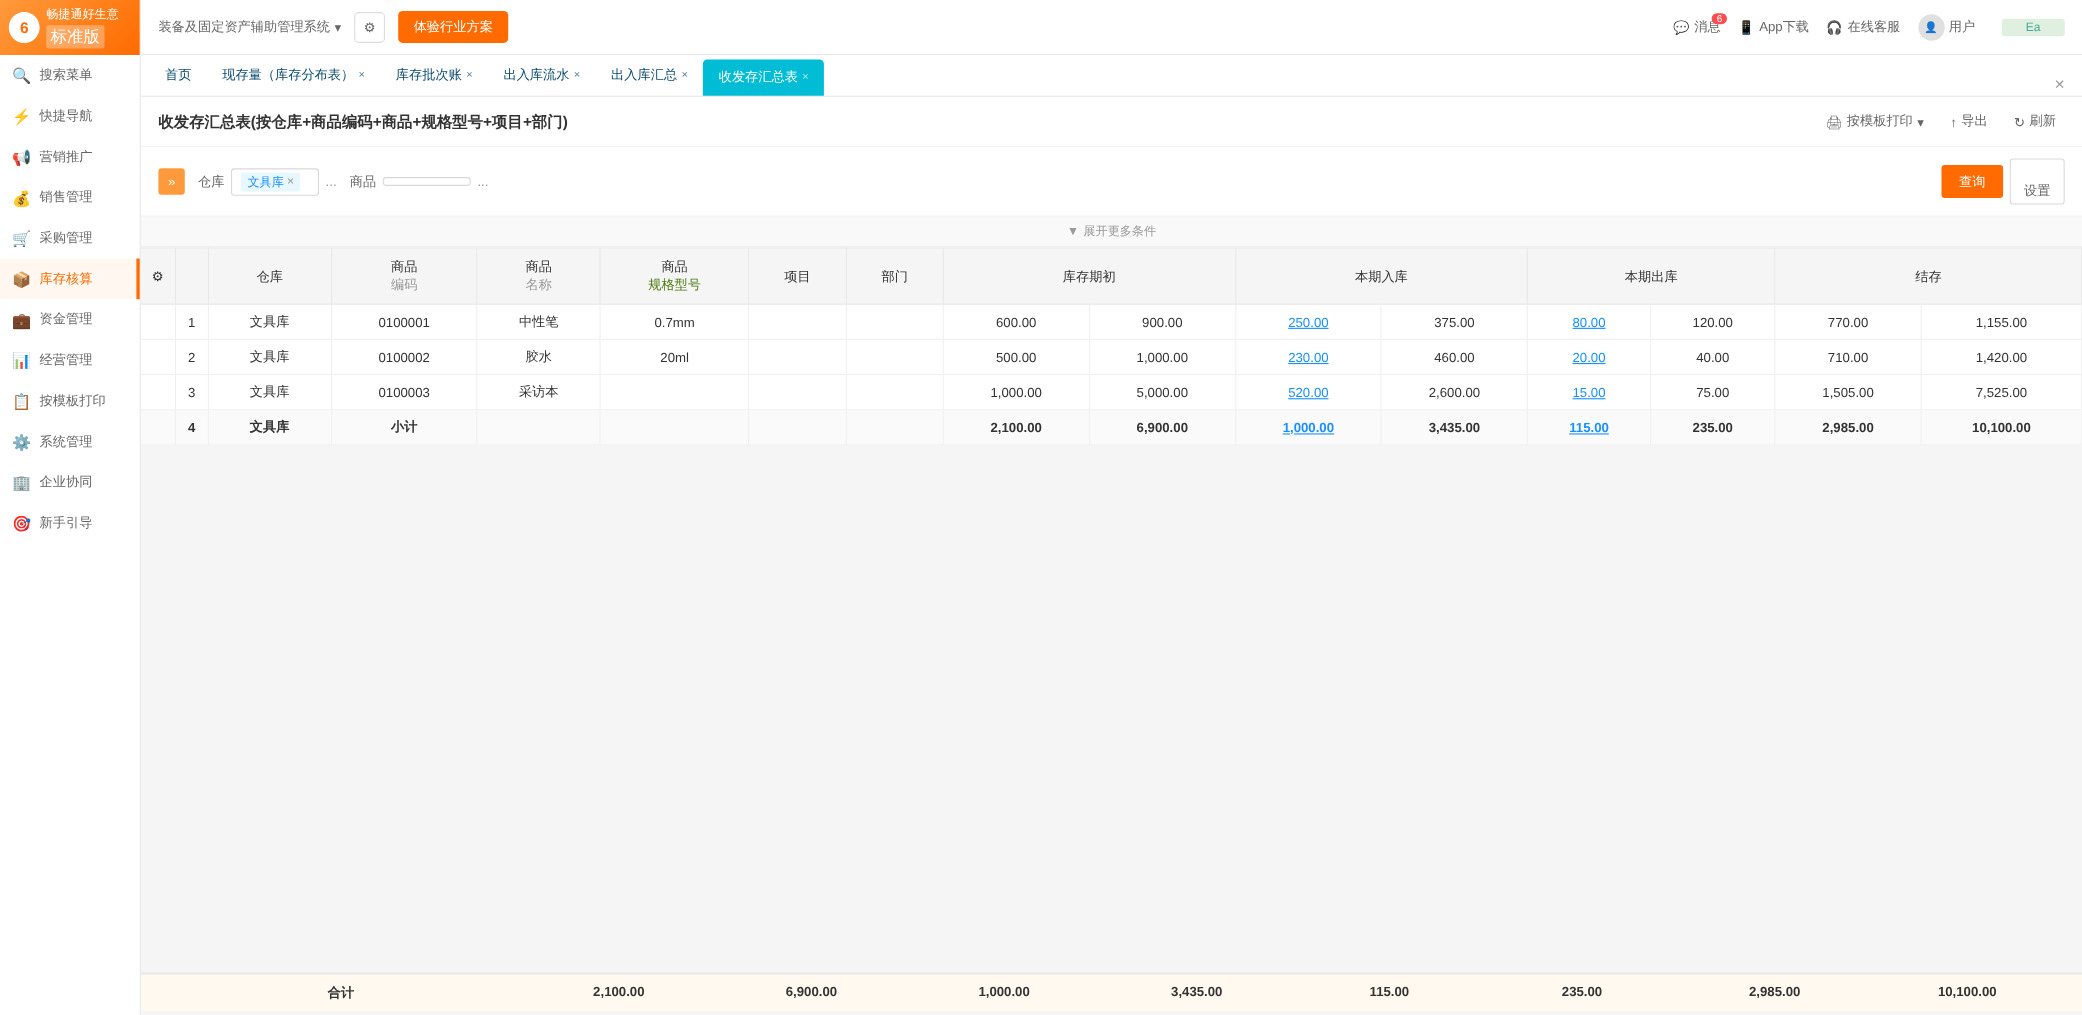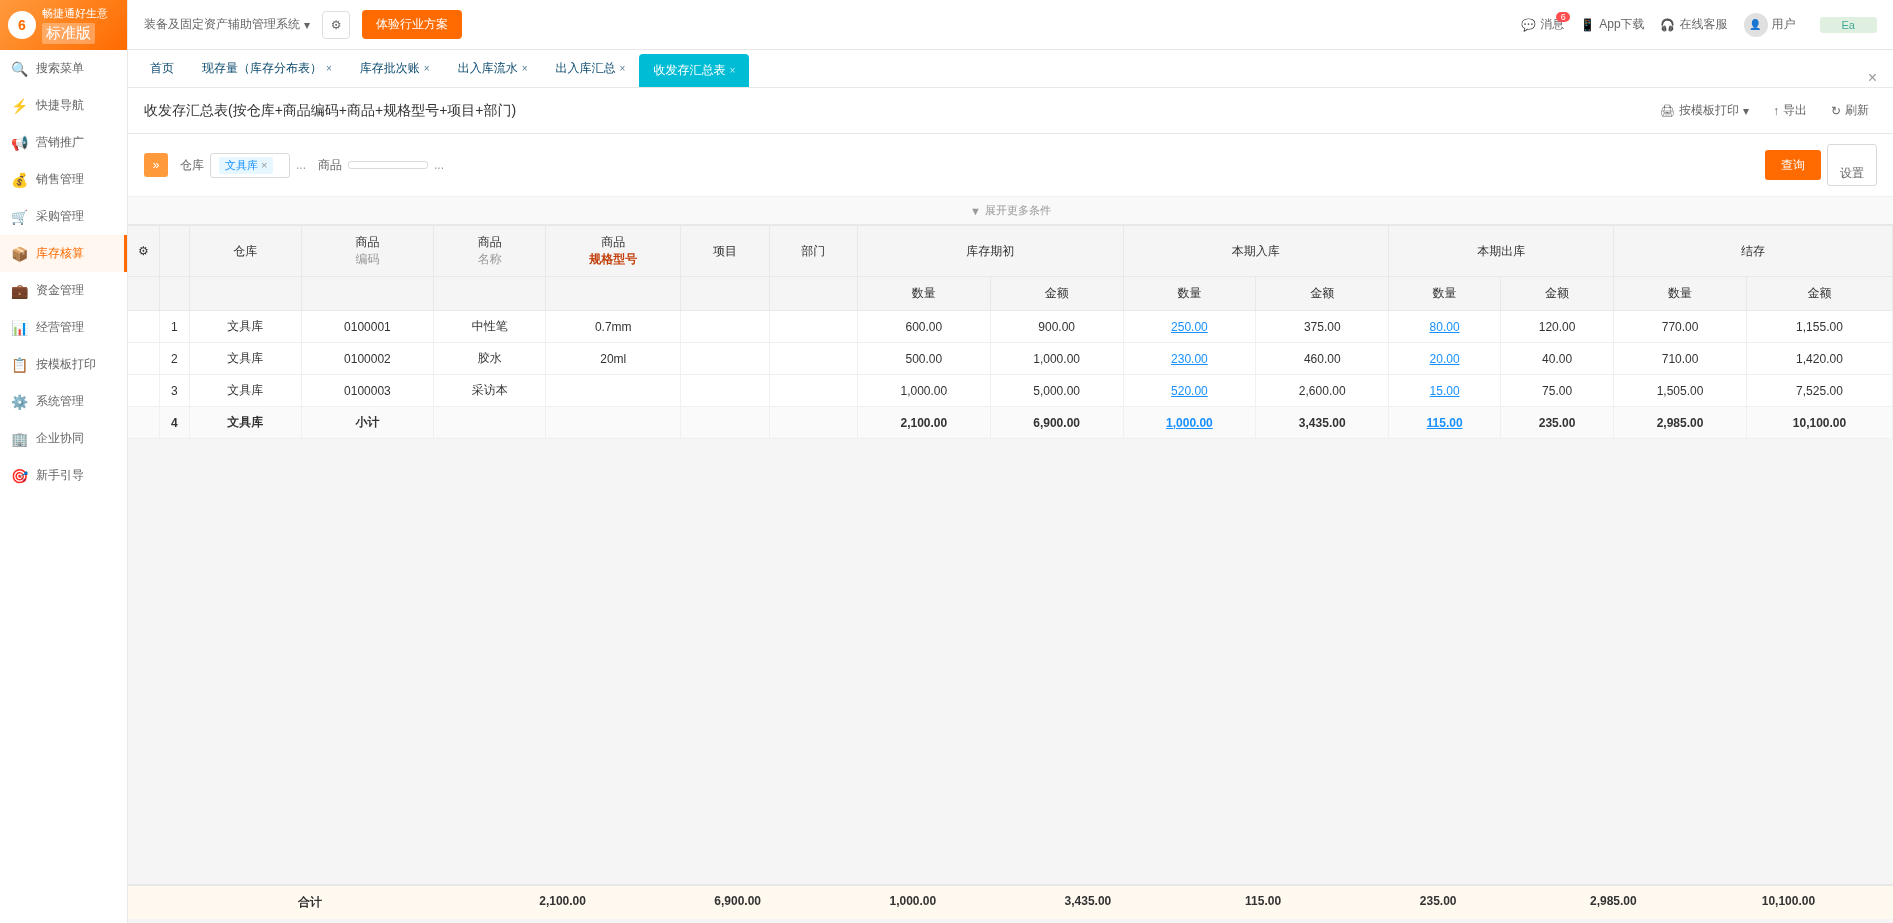--- a/index.html
+++ b/index.html
@@ -32,21 +32,21 @@
     .tab { display: flex; align-items: center; gap: 4px; padding: 8px 14px; cursor: pointer; font-size: 12px; color: #0c4a6e; border-bottom: 2px solid transparent; white-space: nowrap; }
     .tab.active { color: #fff; background: #00bcd4; border-radius: 4px 4px 0 0; border-bottom: none; }
     .tab-close { font-size: 10px; opacity: 0.7; }
     .tabbar-close-all { margin-left: auto; cursor: pointer; color: #999; padding: 0 8px; font-size: 16px; }
 
     
     .main { position: absolute; left: 128px; top: 88px; right: 0; bottom: 0; background: #f5f5f5; overflow: auto; }
 
     
     .page-header { background: #fff; border-radius: 4px 4px 0 0; padding: 10px 16px; border-bottom: 1px solid #e8e8e8; display: flex; align-items: center; justify-content: space-between; }
-    .page-title { font-size: 14px; font-weight: 400; color: #333; }
+    .page-title { font-size: 14px; font-weight: 700; color: #333; }
     .page-actions { display: flex; align-items: center; gap: 8px; }
     .page-action-btn { display: flex; align-items: center; gap: 4px; color: #666; font-size: 12px; cursor: pointer; padding: 4px 8px; border-radius: 3px; }
 
     
     .filter-bar { background: #fff; padding: 10px 16px; border-bottom: 1px solid #f0f0f0; display: flex; align-items: center; gap: 12px; flex-wrap: wrap; }
     .filter-expand-btn { width: 24px; height: 24px; background: #ff9a3c; color: #fff; border-radius: 3px; display: flex; align-items: center; justify-content: center; cursor: pointer; font-size: 12px; flex-shrink: 0; }
     .filter-group { display: flex; align-items: center; gap: 6px; flex-wrap: wrap; }
     .filter-label { color: #666; font-size: 12px; white-space: nowrap; }
     .date-btn { padding: 3px 8px; border-radius: 3px; cursor: pointer; font-size: 11px; color: #666; border: 1px solid transparent; }
     .date-btn.active { background: #ff6b00; color: #fff; border-color: #ff6b00; border-radius: 3px; }
@@ -259,45 +259,27 @@
     <table>
       <thead>
         <tr>
           <th style="width:30px;">
             <span>⚙</span>
           </th>
           <th style="width:30px;"></th>
           <th>仓库</th>
           <th>商品<br><span style="font-weight:normal;color:#999;">编码</span></th>
           <th>商品<br><span style="font-weight:normal;color:#999;">名称</span></th>
-          <th>商品<br><span style="font-weight:bold;color:#c2410c;">规格型号</span></th>
+          <th>商品<br><span style="font-weight:normal;color:#4d7c0f;">规格型号</span></th>
           <th>项目</th>
           <th>部门</th>
           <th colspan="2">库存期初</th>
           <th colspan="2">本期入库</th>
           <th colspan="2">本期出库</th>
           <th colspan="2">结存</th>
-        </tr>
-        <tr>
-          <th></th>
-          <th></th>
-          <th></th>
-          <th></th>
-          <th></th>
-          <th></th>
-          <th></th>
-          <th></th>
-          <th>数量</th>
-          <th>金额</th>
-          <th>数量</th>
-          <th>金额</th>
-          <th>数量</th>
-          <th>金额</th>
-          <th>数量</th>
-          <th>金额</th>
         </tr>
       </thead>
       <tbody>
 
         <tr>
           <td></td>
           <td>1</td>
           <td>文具库</td>
           <td>0100001</td>
           <td>中性笔</td>

